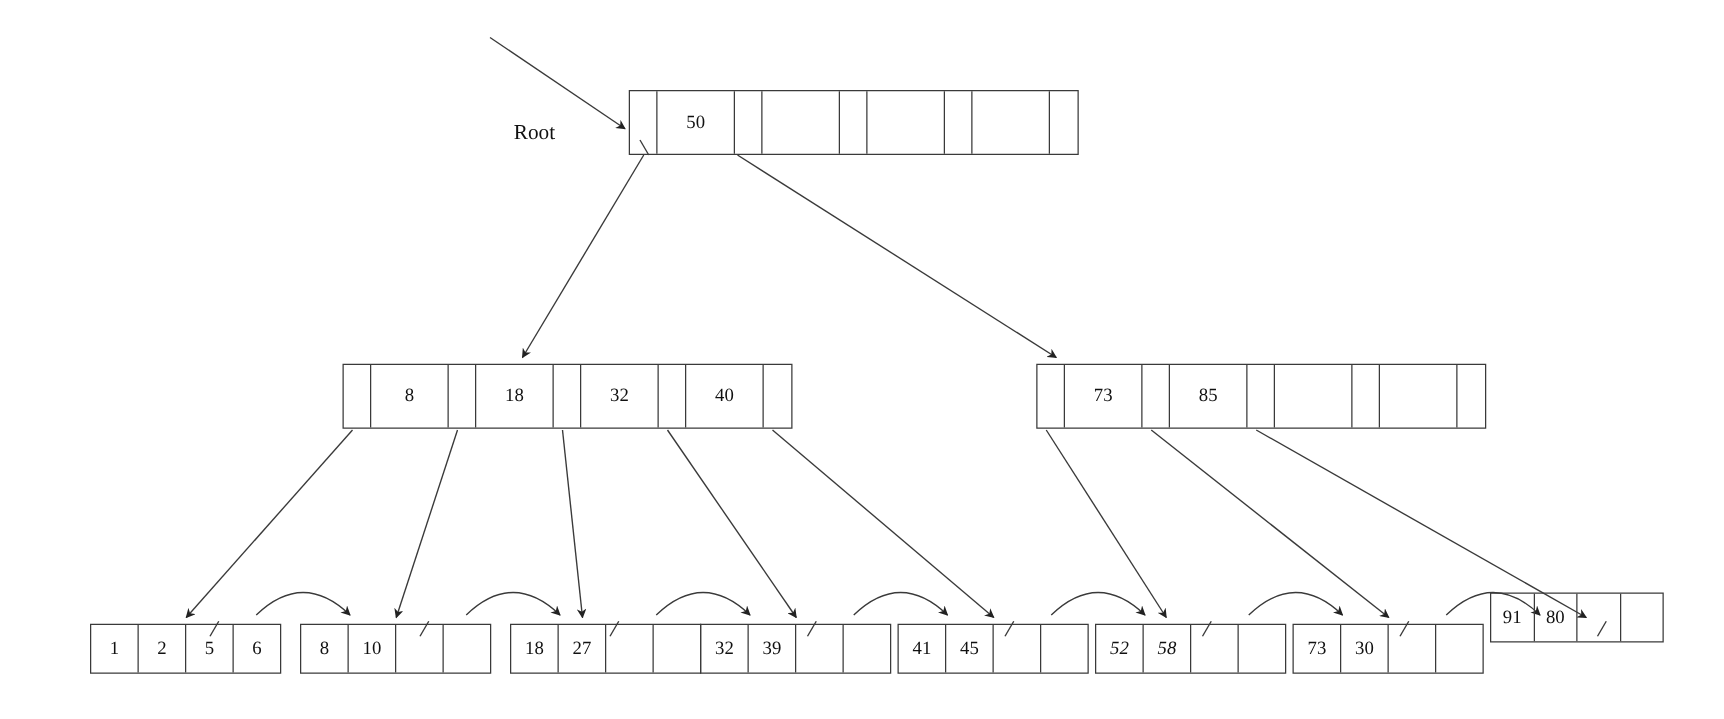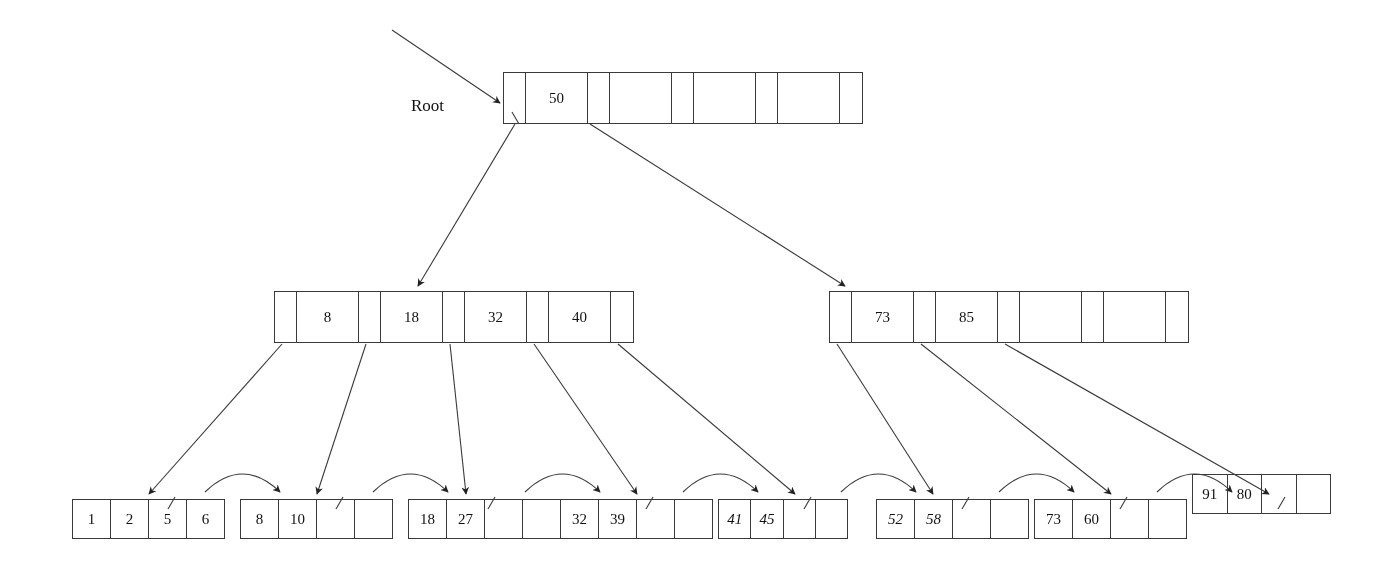--- a/index.html
+++ b/index.html
@@ -152,35 +152,35 @@
         <div class="cell" style="flex: 1 1 0px;">27</div>
         <div class="cell" style="flex: 1 1 0px;"></div>
         <div class="cell" style="flex: 1 1 0px;"></div>
       </div>
       <div class="node" style="left: 560px; top: 499px; width: 153px; height: 40px;">
         <div class="cell" style="flex: 1 1 0px;">32</div>
         <div class="cell" style="flex: 1 1 0px;">39</div>
         <div class="cell" style="flex: 1 1 0px;"></div>
         <div class="cell" style="flex: 1 1 0px;"></div>
       </div>
-      <div class="node" style="left: 718px; top: 499px; width: 130px; height: 40px; font-style: italic;">
+      <div class="node" style="left: 718px; top: 499px; width: 153px; height: 40px;">
         <div class="cell" style="flex: 1 1 0px;">41</div>
         <div class="cell" style="flex: 1 1 0px;">45</div>
         <div class="cell" style="flex: 1 1 0px;"></div>
         <div class="cell" style="flex: 1 1 0px;"></div>
       </div>
       <div class="node" style="left: 876px; top: 499px; width: 153px; height: 40px; font-style: italic;">
         <div class="cell" style="flex: 1 1 0px;">52</div>
         <div class="cell" style="flex: 1 1 0px;">58</div>
         <div class="cell" style="flex: 1 1 0px;"></div>
         <div class="cell" style="flex: 1 1 0px;"></div>
       </div>
       <div class="node" style="left: 1034px; top: 499px; width: 153px; height: 40px;">
         <div class="cell" style="flex: 1 1 0px;">73</div>
-        <div class="cell" style="flex: 1 1 0px;">60</div>
+        <div class="cell" style="flex: 1 1 0px;">30</div>
         <div class="cell" style="flex: 1 1 0px;"></div>
         <div class="cell" style="flex: 1 1 0px;"></div>
       </div>
       <div class="node" style="left: 1192px; top: 474px; width: 139px; height: 40px;">
         <div class="cell" style="flex: 1 1 0px;">91</div>
         <div class="cell" style="flex: 1 1 0px;">80</div>
         <div class="cell" style="flex: 1 1 0px;"></div>
         <div class="cell" style="flex: 1 1 0px;"></div>
       </div>
     </div>

